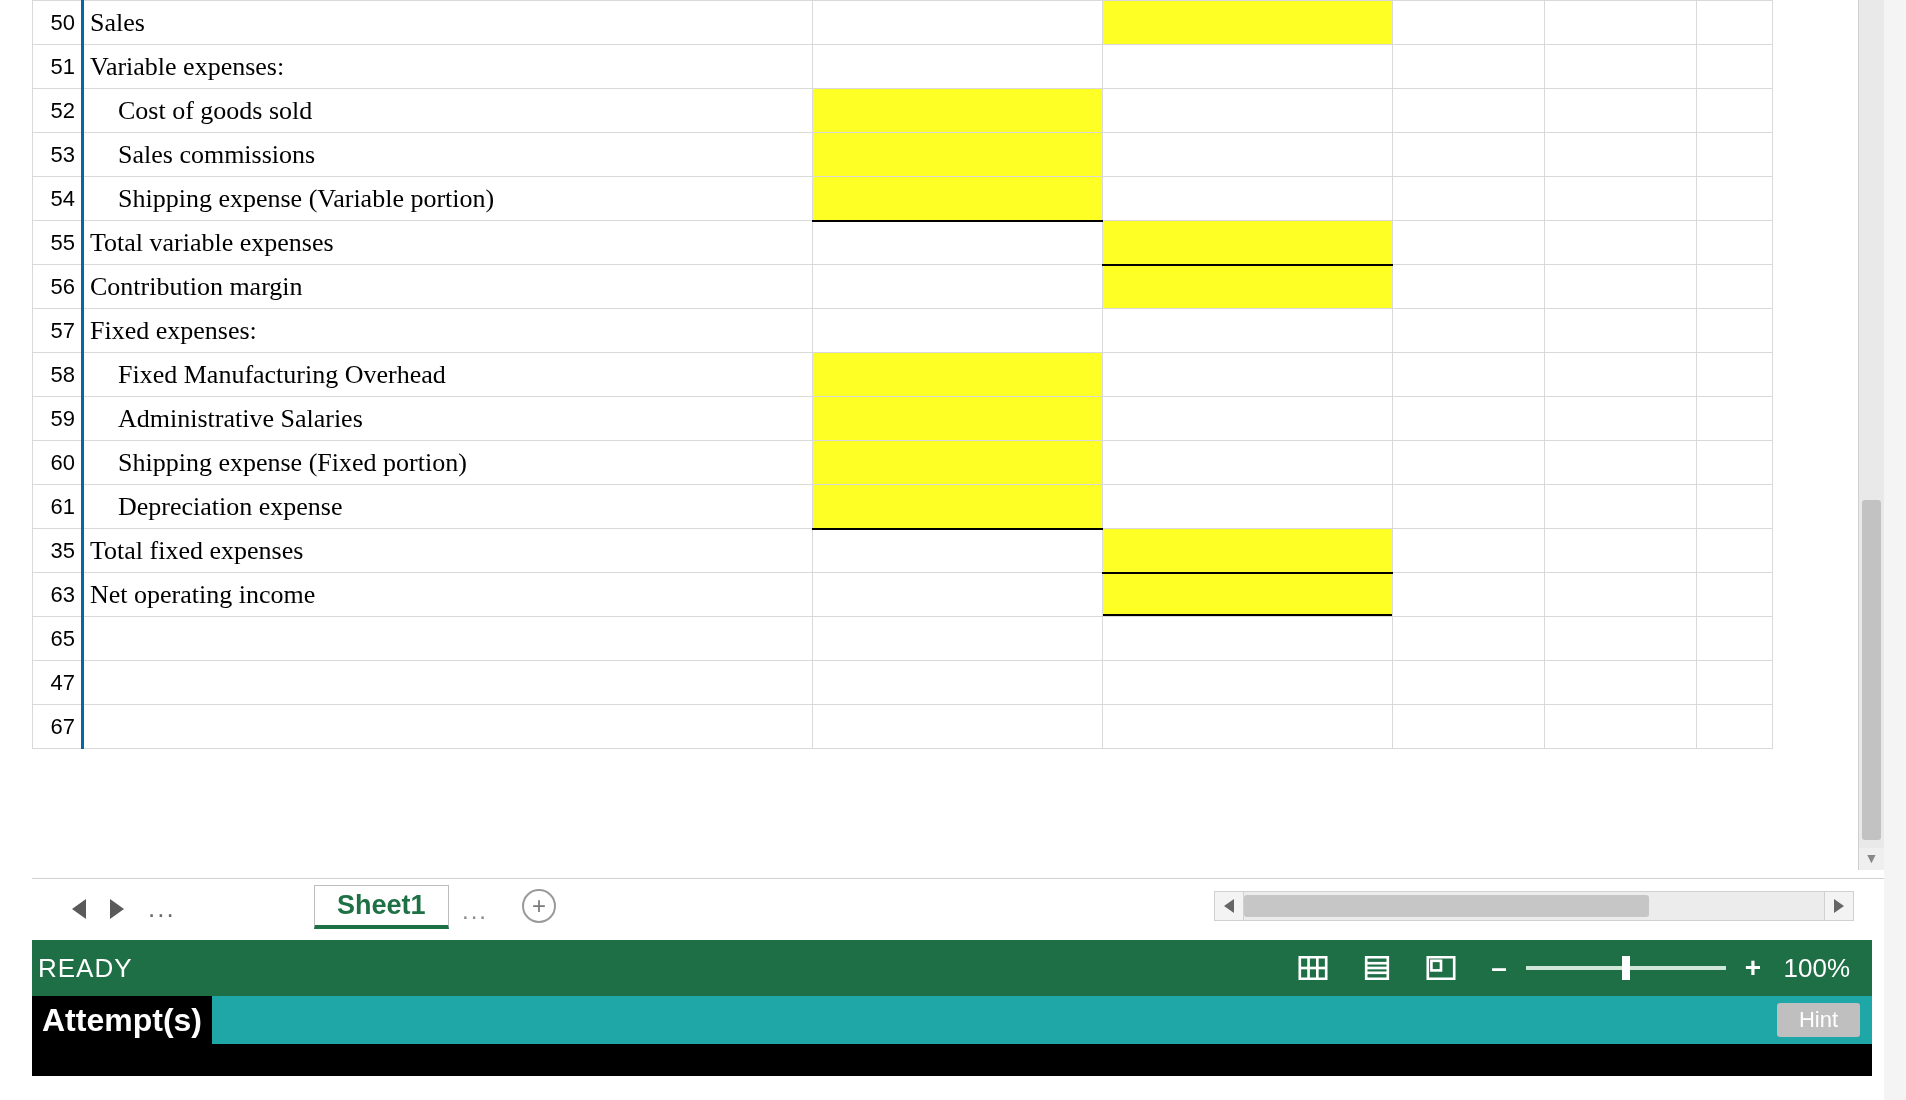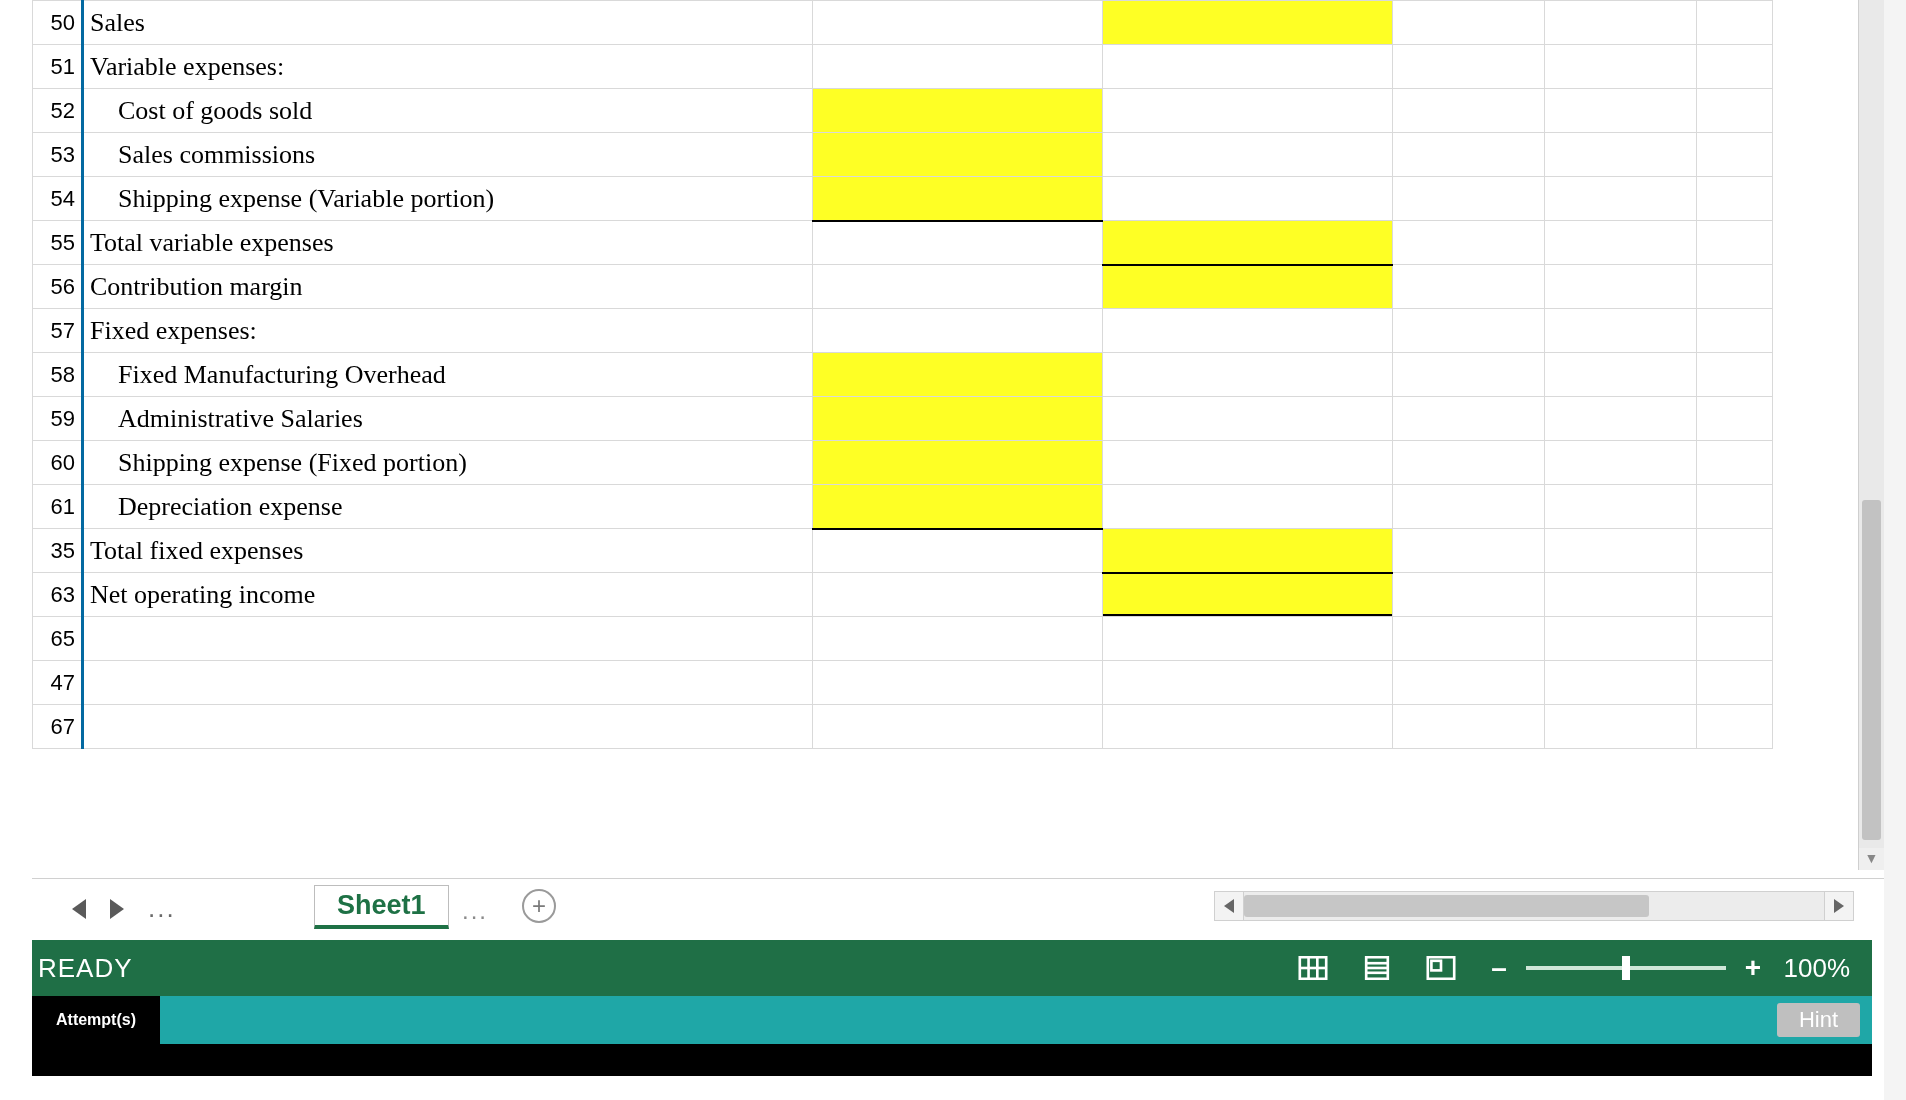--- a/index.html
+++ b/index.html
@@ -229,22 +229,22 @@
     top: 996px;
     height: 48px;
     background: #1fa7a7;
     display: flex; align-items: center;
   }
   .attemptsbar .label {
     background: #000;
     color: #fff;
     font-family: Arial, sans-serif;
     font-weight: 700;
-    font-size: 16px;
-    padding: 10px 24px;
+    font-size: 32px;
+    padding: 10px 10px;
     height: 100%;
     display: flex; align-items: center;
   }
   .attemptsbar .hint {
     margin-left: auto;
     margin-right: 12px;
     background: #bfbfbf;
     color: #fff;
     font-family: Arial, sans-serif;
     font-size: 22px;

